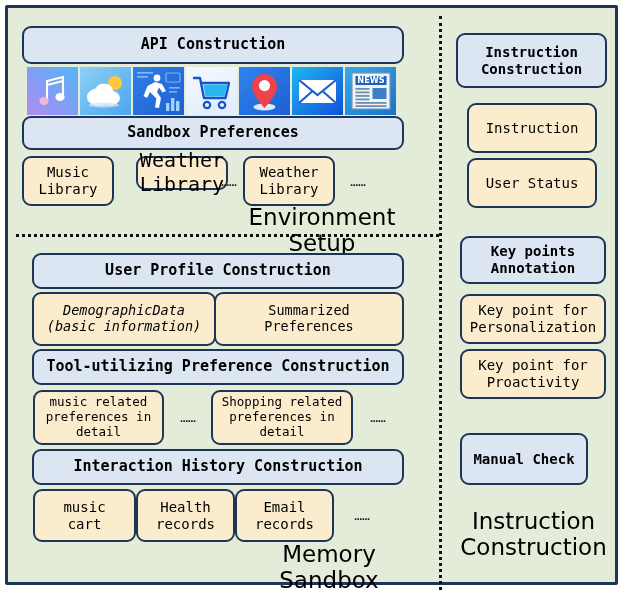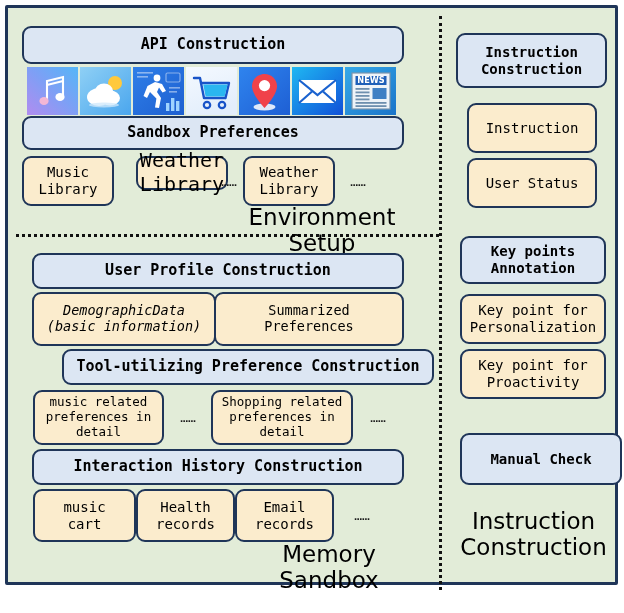--- a/index.html
+++ b/index.html
@@ -287,21 +287,21 @@
 
     <div class="caption" style="left:212px; top:197px; width:204px; font-size:23px;">Environment Setup</div>
 
     <div class="box blue" style="left:24px; top:245px; width:372px; height:36px; font-size:15px;">User Profile Construction</div>
 
     <div class="box cream" style="left:24px; top:284px; width:184px; height:54px; font-size:13.5px;font-style:italic;">DemographicData
 (basic information)</div>
     <div class="box cream" style="left:206px; top:284px; width:190px; height:54px; font-size:13.5px;">Summarized
 Preferences</div>
 
-    <div class="box blue" style="left:24px; top:341px; width:372px; height:36px; font-size:15px;margin-left:30px;">Tool-utilizing Preference Construction</div>
+    <div class="box blue" style="left:24px; top:341px; width:372px; height:36px; font-size:15px;">Tool-utilizing Preference Construction</div>
 
     <div class="box cream" style="left:25px; top:382px; width:131px; height:55px; font-size:12.5px;">music related
 preferences in
 detail</div>
     <div class="ellipsis" style="left:156px; top:399px; width:48px; height:20px; font-size:13px;">……</div>
     <div class="box cream" style="left:203px; top:382px; width:142px; height:55px; font-size:12.5px;">Shopping related
 preferences in
 detail</div>
     <div class="ellipsis" style="left:345px; top:399px; width:50px; height:20px; font-size:13px;">……</div>
 
@@ -324,19 +324,19 @@
     <div class="box cream" style="left:459px; top:150px; width:130px; height:50px; font-size:14px;">User Status</div>
 
     <div class="box blue" style="left:452px; top:228px; width:146px; height:48px; font-size:14px;">Key points
 Annotation</div>
 
     <div class="box cream" style="left:452px; top:286px; width:146px; height:50px; font-size:14px;">Key point for
 Personalization</div>
     <div class="box cream" style="left:452px; top:341px; width:146px; height:50px; font-size:14px;">Key point for
 Proactivity</div>
 
-    <div class="box blue" style="left:452px; top:425px; width:162px; height:52px; font-size:14px;text-align:center;">Manual Check</div>
+    <div class="box blue" style="left:452px; top:425px; width:128px; height:52px; font-size:14px;text-align:center;">Manual Check</div>
 
     <div class="caption" style="left:443px; top:501px; width:165px; font-size:23px;">Instruction
 Construction</div>
 
   </div>
 </div>
 
 </body></html>

